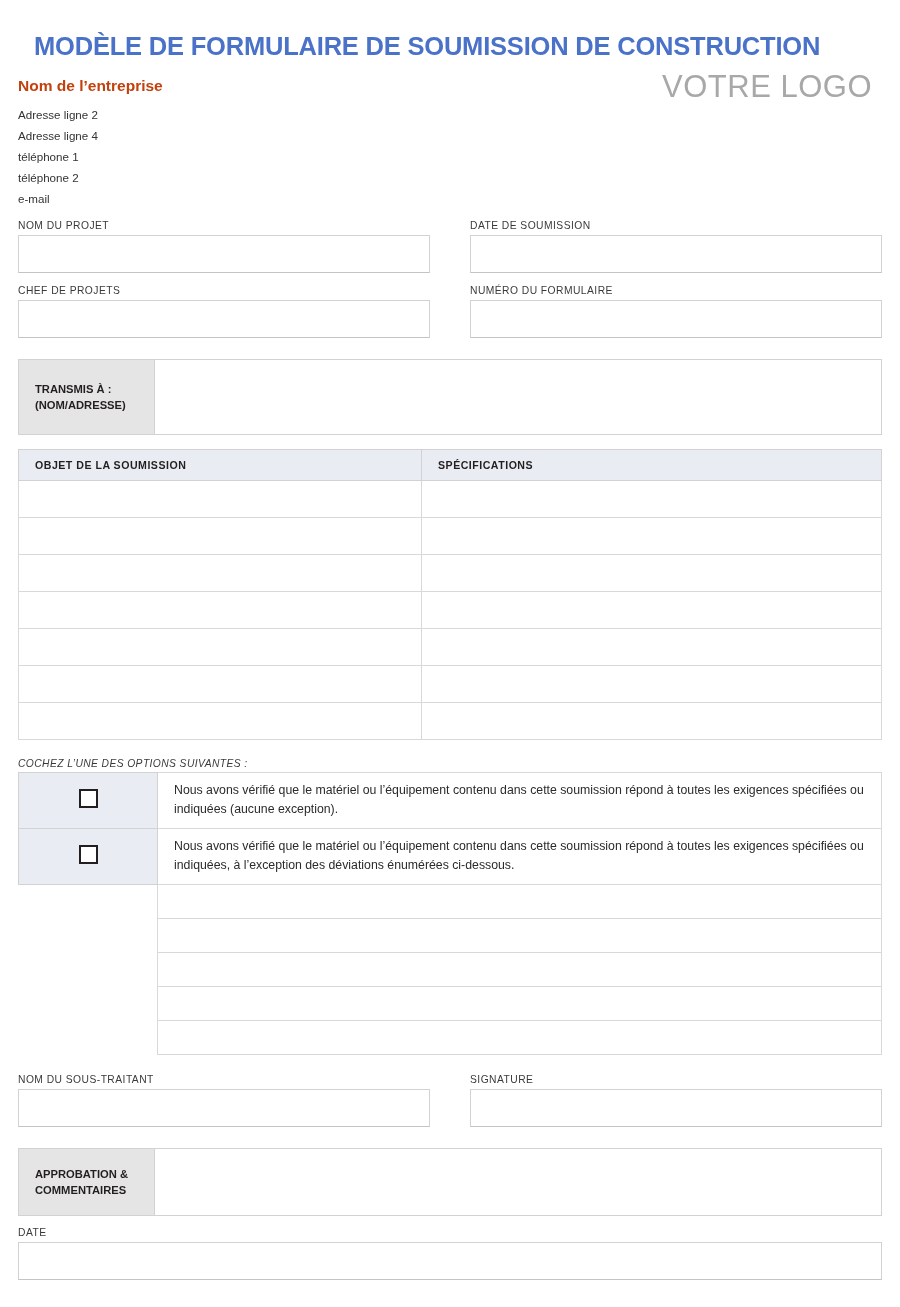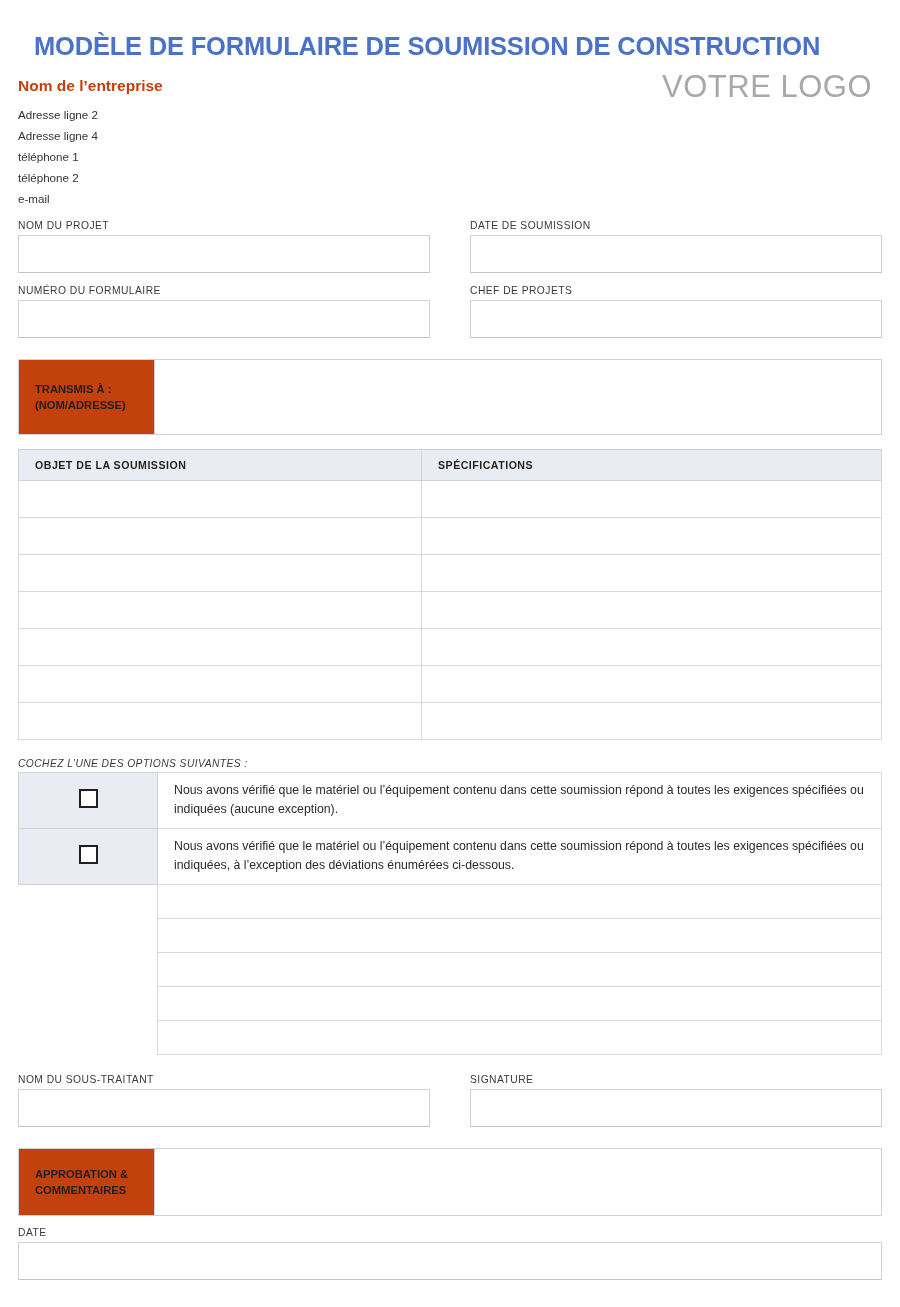--- a/index.html
+++ b/index.html
@@ -97,21 +97,21 @@
   
   .stack-block {
     display: flex;
     border: 1px solid #d2d2d2;
     box-sizing: border-box;
     background: #ffffff;
   }
   .stack-label {
     width: 136px;
     flex: 0 0 136px;
-    background: #c2410c;
+    background: #e5e5e5;
     border-right: 1px solid #d2d2d2;
     box-sizing: border-box;
     display: flex;
     align-items: center;
     padding: 0 0 0 16px;
     font-size: 11.2px;
     font-weight: bold;
     line-height: 16px;
     color: #231f20;
   }
@@ -225,25 +225,25 @@
       <div class="field-box"></div>
     </div>
     <div class="col field-block">
       <div class="field-label">DATE DE SOUMISSION</div>
       <div class="field-box"></div>
     </div>
   </div>
 
   <div class="field-grid">
     <div class="col field-block">
+      <div class="field-label">CHEF DE PROJETS</div>
+      <div class="field-box"></div>
+    </div>
+    <div class="col field-block">
       <div class="field-label">NUMÉRO DU FORMULAIRE</div>
-      <div class="field-box"></div>
-    </div>
-    <div class="col field-block">
-      <div class="field-label">CHEF DE PROJETS</div>
       <div class="field-box"></div>
     </div>
   </div>
 
   <div class="spacer-10"></div>
 
   <div class="stack-block" style="height:76px;">
     <div class="stack-label">
       <div>
         <span>TRANSMIS À :</span>

